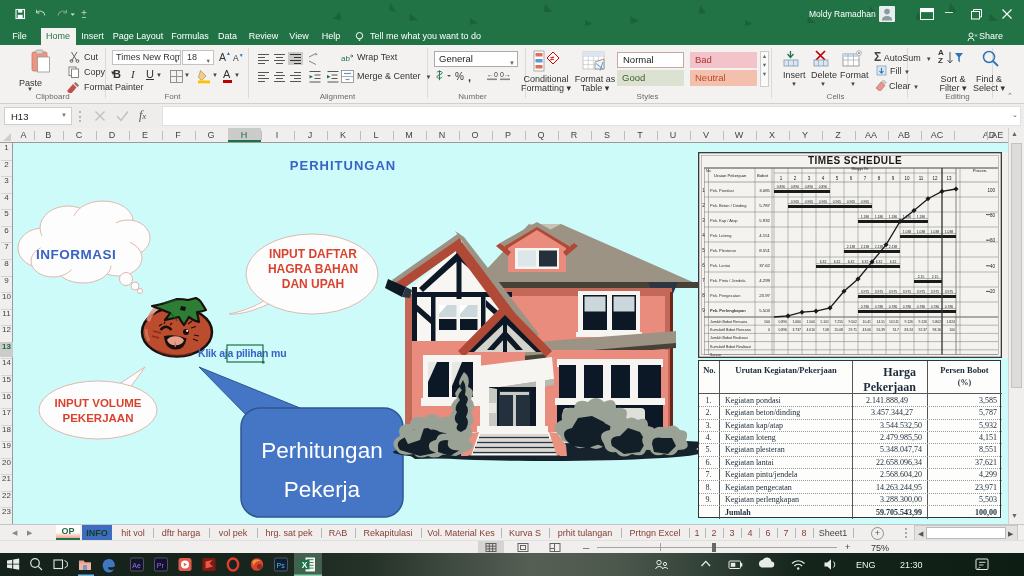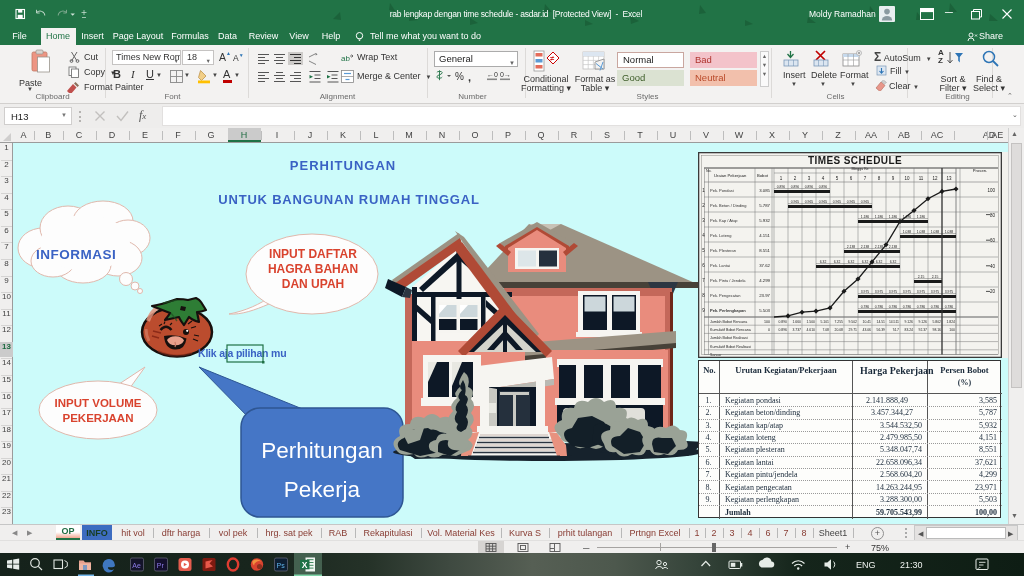--- a/index.html
+++ b/index.html
@@ -40,21 +40,20 @@
       <path d="M36.5 12.5 q3.5 -3 7 0 q1.3 1.4 1.3 3"></path>
         <path d="M36.5 9.8 v3.2 h3.2" stroke-width="0.95"></path>
     </g>
     <g stroke="#7fa98f" stroke-width="1.05" fill="none">
       <path d="M66.5 12.5 q-3.5 -3 -7 0 q-1.3 1.4 -1.3 3"></path>
         <path d="M66.5 9.8 v3.2 h-3.2" stroke-width="0.95"></path>
     </g>
     <path d="M70.5 13.5 l2.2 2.2 2.2 -2.2z" fill="#cfe3d8"></path>
     <path d="M84 10 v5 m-2.5 -2.5 h5 m-4.5 5 h4" stroke="#cfe3d8" stroke-width="0.9" fill="none" opacity="0.8"></path>
   </svg>
-  <div class="abs" style="left:336px;top:0;width:360px;height:28px;line-height:28px;text-align:center;font-size:8.5px;letter-spacing:-0.2px;color:#fff;white-space:nowrap">rab lengkap dengan time schedule - asdar.id&nbsp; [Protected View]&nbsp; -&nbsp; Excel</div>
   <div class="abs" style="left:809px;top:0;height:28px;line-height:28px;font-size:8.5px;color:#fff">Moldy Ramadhan</div>
   <div class="abs" style="left:879px;top:6px;width:16px;height:16px;background:#e8eef0;border-radius:1px">
     <svg width="16" height="16">
         <circle cx="8" cy="5.6" r="2.8" fill="#8a9aa0"></circle>
         <path d="M2.8 14.5 a5.2 4.5 0 0 1 10.4 0z" fill="#8a9aa0"></path>
       </svg>
   </div>
   <svg class="abs" style="left:920px;top:8px" width="15" height="13">
       <rect x="0.5" y="0.5" width="13" height="11" fill="none" stroke="#fff" stroke-width="1"></rect>
       <rect x="0.5" y="0.5" width="13" height="3.6" fill="#fff"></rect>
@@ -412,21 +411,20 @@
 <div class="rn" style="top:335.3px;height:15.6px;line-height:10.6px;top:331.3px">21</div>
 <div class="abs" style="left:1px;top:347.9px;width:11px;height:1px;background:#d5d4d3"></div>
 <div class="rn" style="top:351.9px;height:15.6px;line-height:10.6px;top:347.9px">22</div>
 <div class="abs" style="left:1px;top:364.4px;width:11px;height:1px;background:#d5d4d3"></div>
 <div class="rn" style="top:368.4px;height:15.6px;line-height:10.6px;top:364.4px">23</div>
 <div class="abs" style="left:1px;top:381.0px;width:11px;height:1px;background:#d5d4d3"></div>
 </div>
 <div id="grid">
 
 <div class="abs comic" style="left:130px;top:15px;width:400px;text-align:center;font-size:13px;color:#3a62c4;letter-spacing:1px">PERHITUNGAN</div>
-<div class="abs comic" style="left:136px;top:49px;width:400px;text-align:center;font-size:13px;color:#3a62c4;letter-spacing:0.8px">UNTUK BANGUNAN RUMAH TINGGAL</div>
 
 <svg class="abs" style="left:0;top:0" width="995" height="381" viewBox="0 0 995 381">
 
 <g stroke="#e0b8ac" stroke-width="1" fill="#fdfdfd">
  <ellipse cx="30" cy="105" rx="25" ry="20"></ellipse>
  <ellipse cx="55" cy="85" rx="28" ry="22"></ellipse>
  <ellipse cx="90" cy="78" rx="30" ry="20"></ellipse>
  <ellipse cx="115" cy="95" rx="22" ry="18"></ellipse>
  <ellipse cx="105" cy="115" rx="24" ry="18"></ellipse>
  <ellipse cx="70" cy="122" rx="28" ry="18"></ellipse>
@@ -876,21 +874,21 @@
 <rect x="954.2" y="187.2" width="3.6" height="3.6" fill="#1a1a1a" transform="rotate(45 956.0 189.0)"></rect>
 <rect x="1002" y="152" width="7" height="206" fill="#f2f1ed"></rect>
 </svg>
 <div class="abs" style="left:685px;top:217px;width:303px;height:158px;background:#fdfdfb;border:1.5px solid #333;font-family:'Liberation Serif',serif;color:#1a2a3a">
 <div class="abs" style="left:20px;top:0;width:1px;height:158px;background:#555"></div>
 <div class="abs" style="left:153px;top:0;width:1px;height:158px;background:#555"></div>
 <div class="abs" style="left:228px;top:0;width:1px;height:158px;background:#555"></div>
 <div class="abs" style="left:0;top:32px;width:303px;height:1px;background:#555"></div>
 <div class="abs" style="left:0;top:4px;width:21px;text-align:center;font-size:8.5px;font-weight:bold">No.</div>
 <div class="abs" style="left:21px;top:4px;width:132px;text-align:center;font-size:8.5px;font-weight:bold">Urutan Kegiatan/Pekerjaan</div>
-<div class="abs" style="left:161px;top:4px;width:75px;text-align:left;font-size:10px;font-weight:bold">Harga Pekerjaan</div>
+<div class="abs" style="left:142px;top:4px;width:75px;text-align:right;font-size:12px;font-weight:bold">Harga Pekerjaan</div>
 <div class="abs" style="left:228px;top:4px;width:75px;text-align:center;font-size:8.5px;font-weight:bold">Persen Bobot</div>
 <div class="abs" style="left:228px;top:17px;width:75px;text-align:center;font-size:8px;font-weight:bold">(%)</div>
 <div class="abs" style="left:0;top:45.4px;width:303px;height:1px;border-top:1px dotted #999"></div>
 <div class="abs" style="left:0;top:35.0px;width:19px;text-align:center;font-size:8px">1.</div>
 <div class="abs" style="left:26px;top:35.0px;width:128px;font-size:8px">Kegiatan pondasi</div>
 <div class="abs" style="left:153px;top:35.0px;width:70px;text-align:center;font-size:8px">2.141.888,49</div>
 <div class="abs" style="left:228px;top:35.0px;width:70px;text-align:right;font-size:8px">3,585</div>
 <div class="abs" style="left:0;top:57.7px;width:303px;height:1px;border-top:1px dotted #999"></div>
 <div class="abs" style="left:0;top:47.4px;width:19px;text-align:center;font-size:8px">2.</div>
 <div class="abs" style="left:26px;top:47.4px;width:128px;font-size:8px">Kegiatan beton/dinding</div>

